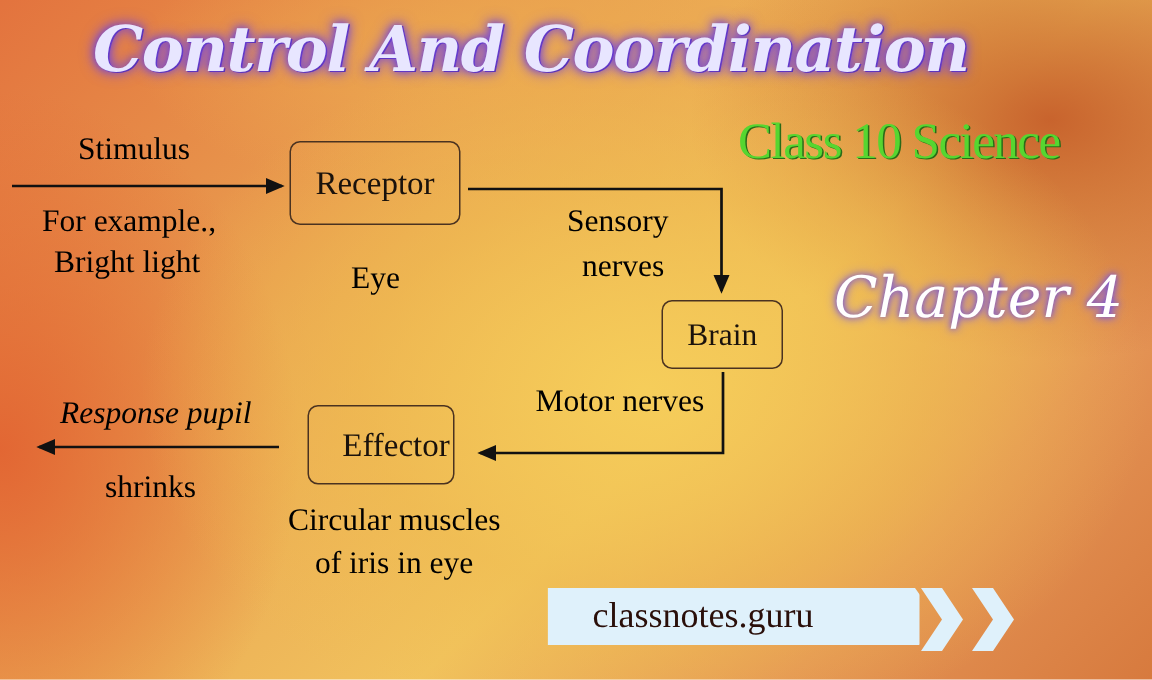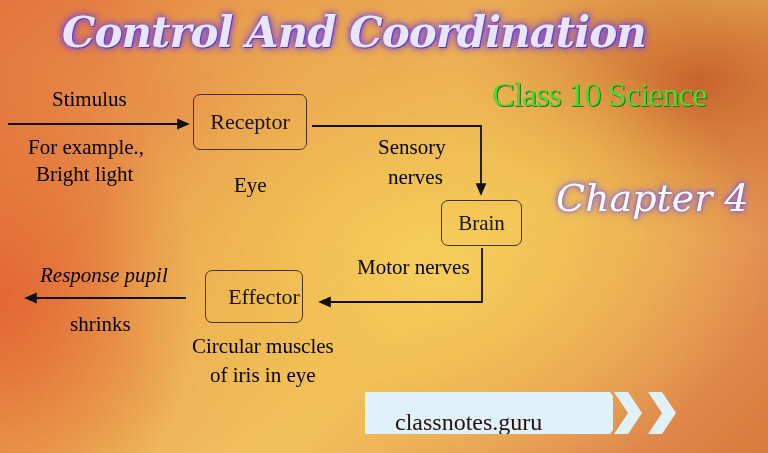--- a/index.html
+++ b/index.html
@@ -31,21 +31,21 @@
     text-shadow: 0 0 4px #6d4ad8, 0 0 8px #8a6af0; white-space:nowrap;
   }
   .box {
     border:1.5px solid #4a3220; border-radius:7px;
     display:flex; align-items:center; justify-content:center;
     font-size:22px; color:#1a120c; box-sizing:border-box;
   }
   .label { font-size:21px; color:#000000; text-align:center; white-space:nowrap; line-height:26px; }
   svg.lines { position:absolute; left:0; top:0; }
   .banner {
-    left:365px; top:392px; height:60px; width:248px;
+    left:365px; top:392px; height:38px; width:248px;
     background:#dff1fb;
     clip-path: polygon(0 0, 245px 0, 260px 21px, 245px 42px, 0 42px);
     display:flex; align-items:center; padding-left:30px; box-sizing:border-box;
     font-size:24px; color:#2a0f0a;
   }
 </style>
 </head>
 <body>
 
 <div class="abs title">Control And Coordination</div>

